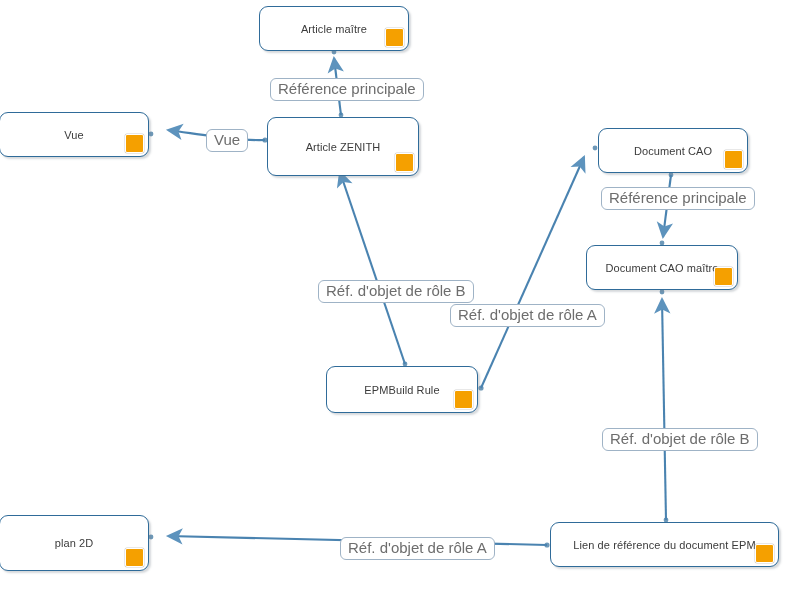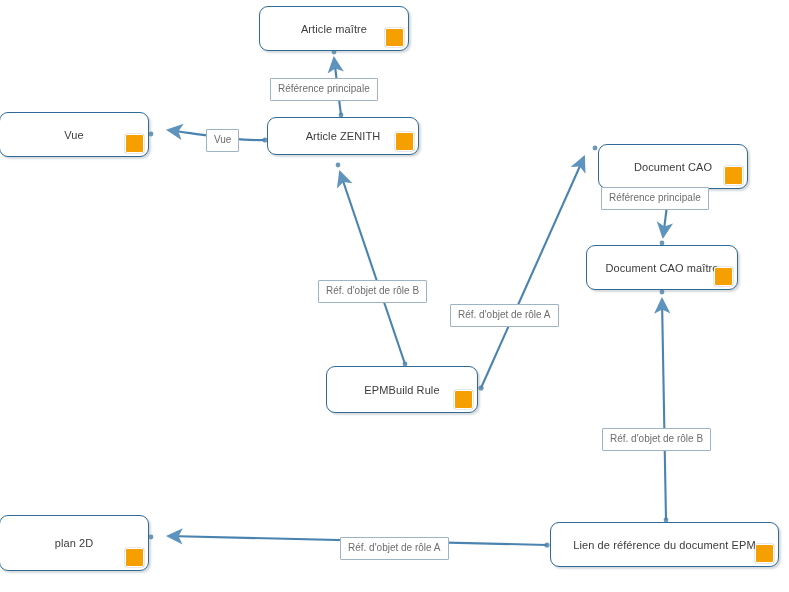--- a/index.html
+++ b/index.html
@@ -54,22 +54,22 @@
     background: #f5a000;
     border: 1.5px solid #ffffff;
     border-radius: 2px;
     box-shadow: 0 0 0 0.5px rgba(150,150,150,0.45);
   }
   .edge-label {
     position: absolute;
     box-sizing: border-box;
     background: #ffffff;
     border: 1px solid #9fb3c6;
-    border-radius: 1px;
-    font-size: 10px;
+    border-radius: 6px;
+    font-size: 15px;
     color: #6d6d6d;
     padding: 3px 7px 4px 7px;
     white-space: nowrap;
     line-height: 14px;
   }
 </style>
 </head>
 <body>
 
 <div id="canvas">
@@ -127,26 +127,26 @@
   <div class="node" style="left:259px; top:6px; width:150px; height:45px;">
     <span class="node-label">Article maître</span>
     <span class="node-badge"></span>
   </div>
 
   <div class="node" style="left:-1px; top:112px; width:150px; height:45px;">
     <span class="node-label">Vue</span>
     <span class="node-badge"></span>
   </div>
 
-  <div class="node" style="left:267px; top:117px; width:152px; height:38px;">
+  <div class="node" style="left:267px; top:117px; width:152px; height:59px;">
     <span class="node-label">Article ZENITH</span>
     <span class="node-badge"></span>
   </div>
 
-  <div class="node" style="left:598px; top:128px; width:150px; height:45px;margin-top:16px;">
+  <div class="node" style="left:598px; top:128px; width:150px; height:45px;">
     <span class="node-label">Document CAO</span>
     <span class="node-badge"></span>
   </div>
 
   <div class="node" style="left:586px; top:245px; width:152px; height:45px;">
     <span class="node-label">Document CAO maître</span>
     <span class="node-badge"></span>
   </div>
 
   <div class="node" style="left:326px; top:366px; width:152px; height:47px;">

